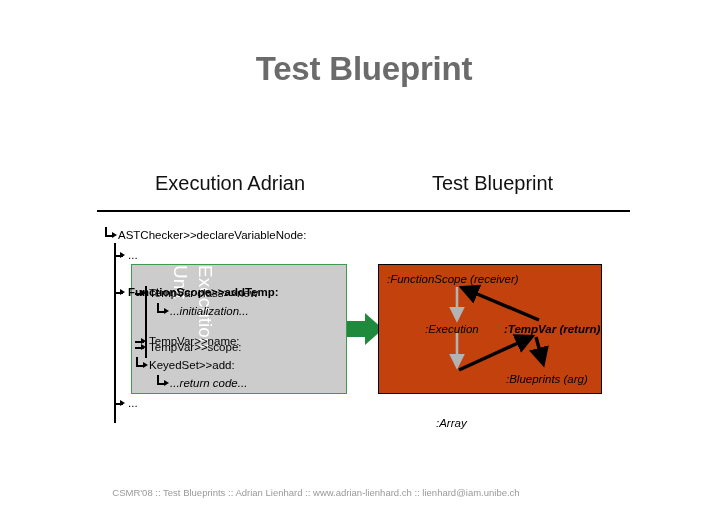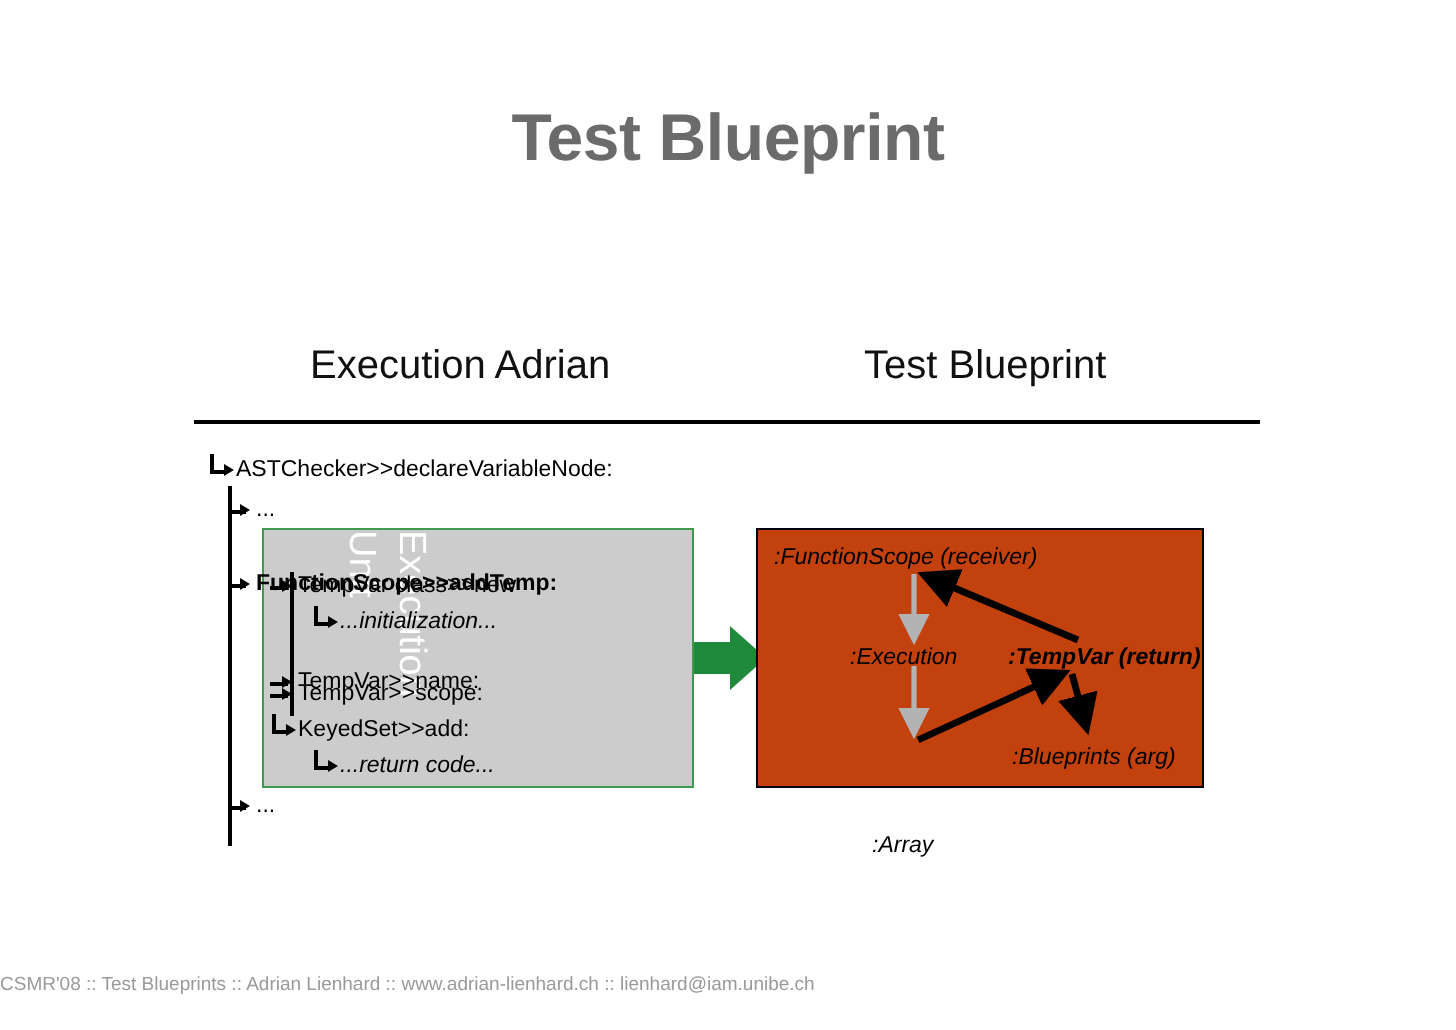--- a/index.html
+++ b/index.html
@@ -185,20 +185,21 @@
     width: 244px;
     height: 130px;
   }
 
   
   #footer {
     position: absolute;
     left: 0;
     top: 487px;
     width: 632px;
+    text-align: center;
     font-size: 9.5px;
     color: #9a9a9a;
   }
 </style>
 </head>
 <body>
 
 <div id="slide">
 
   <div id="slide-title">Test Blueprint</div>

